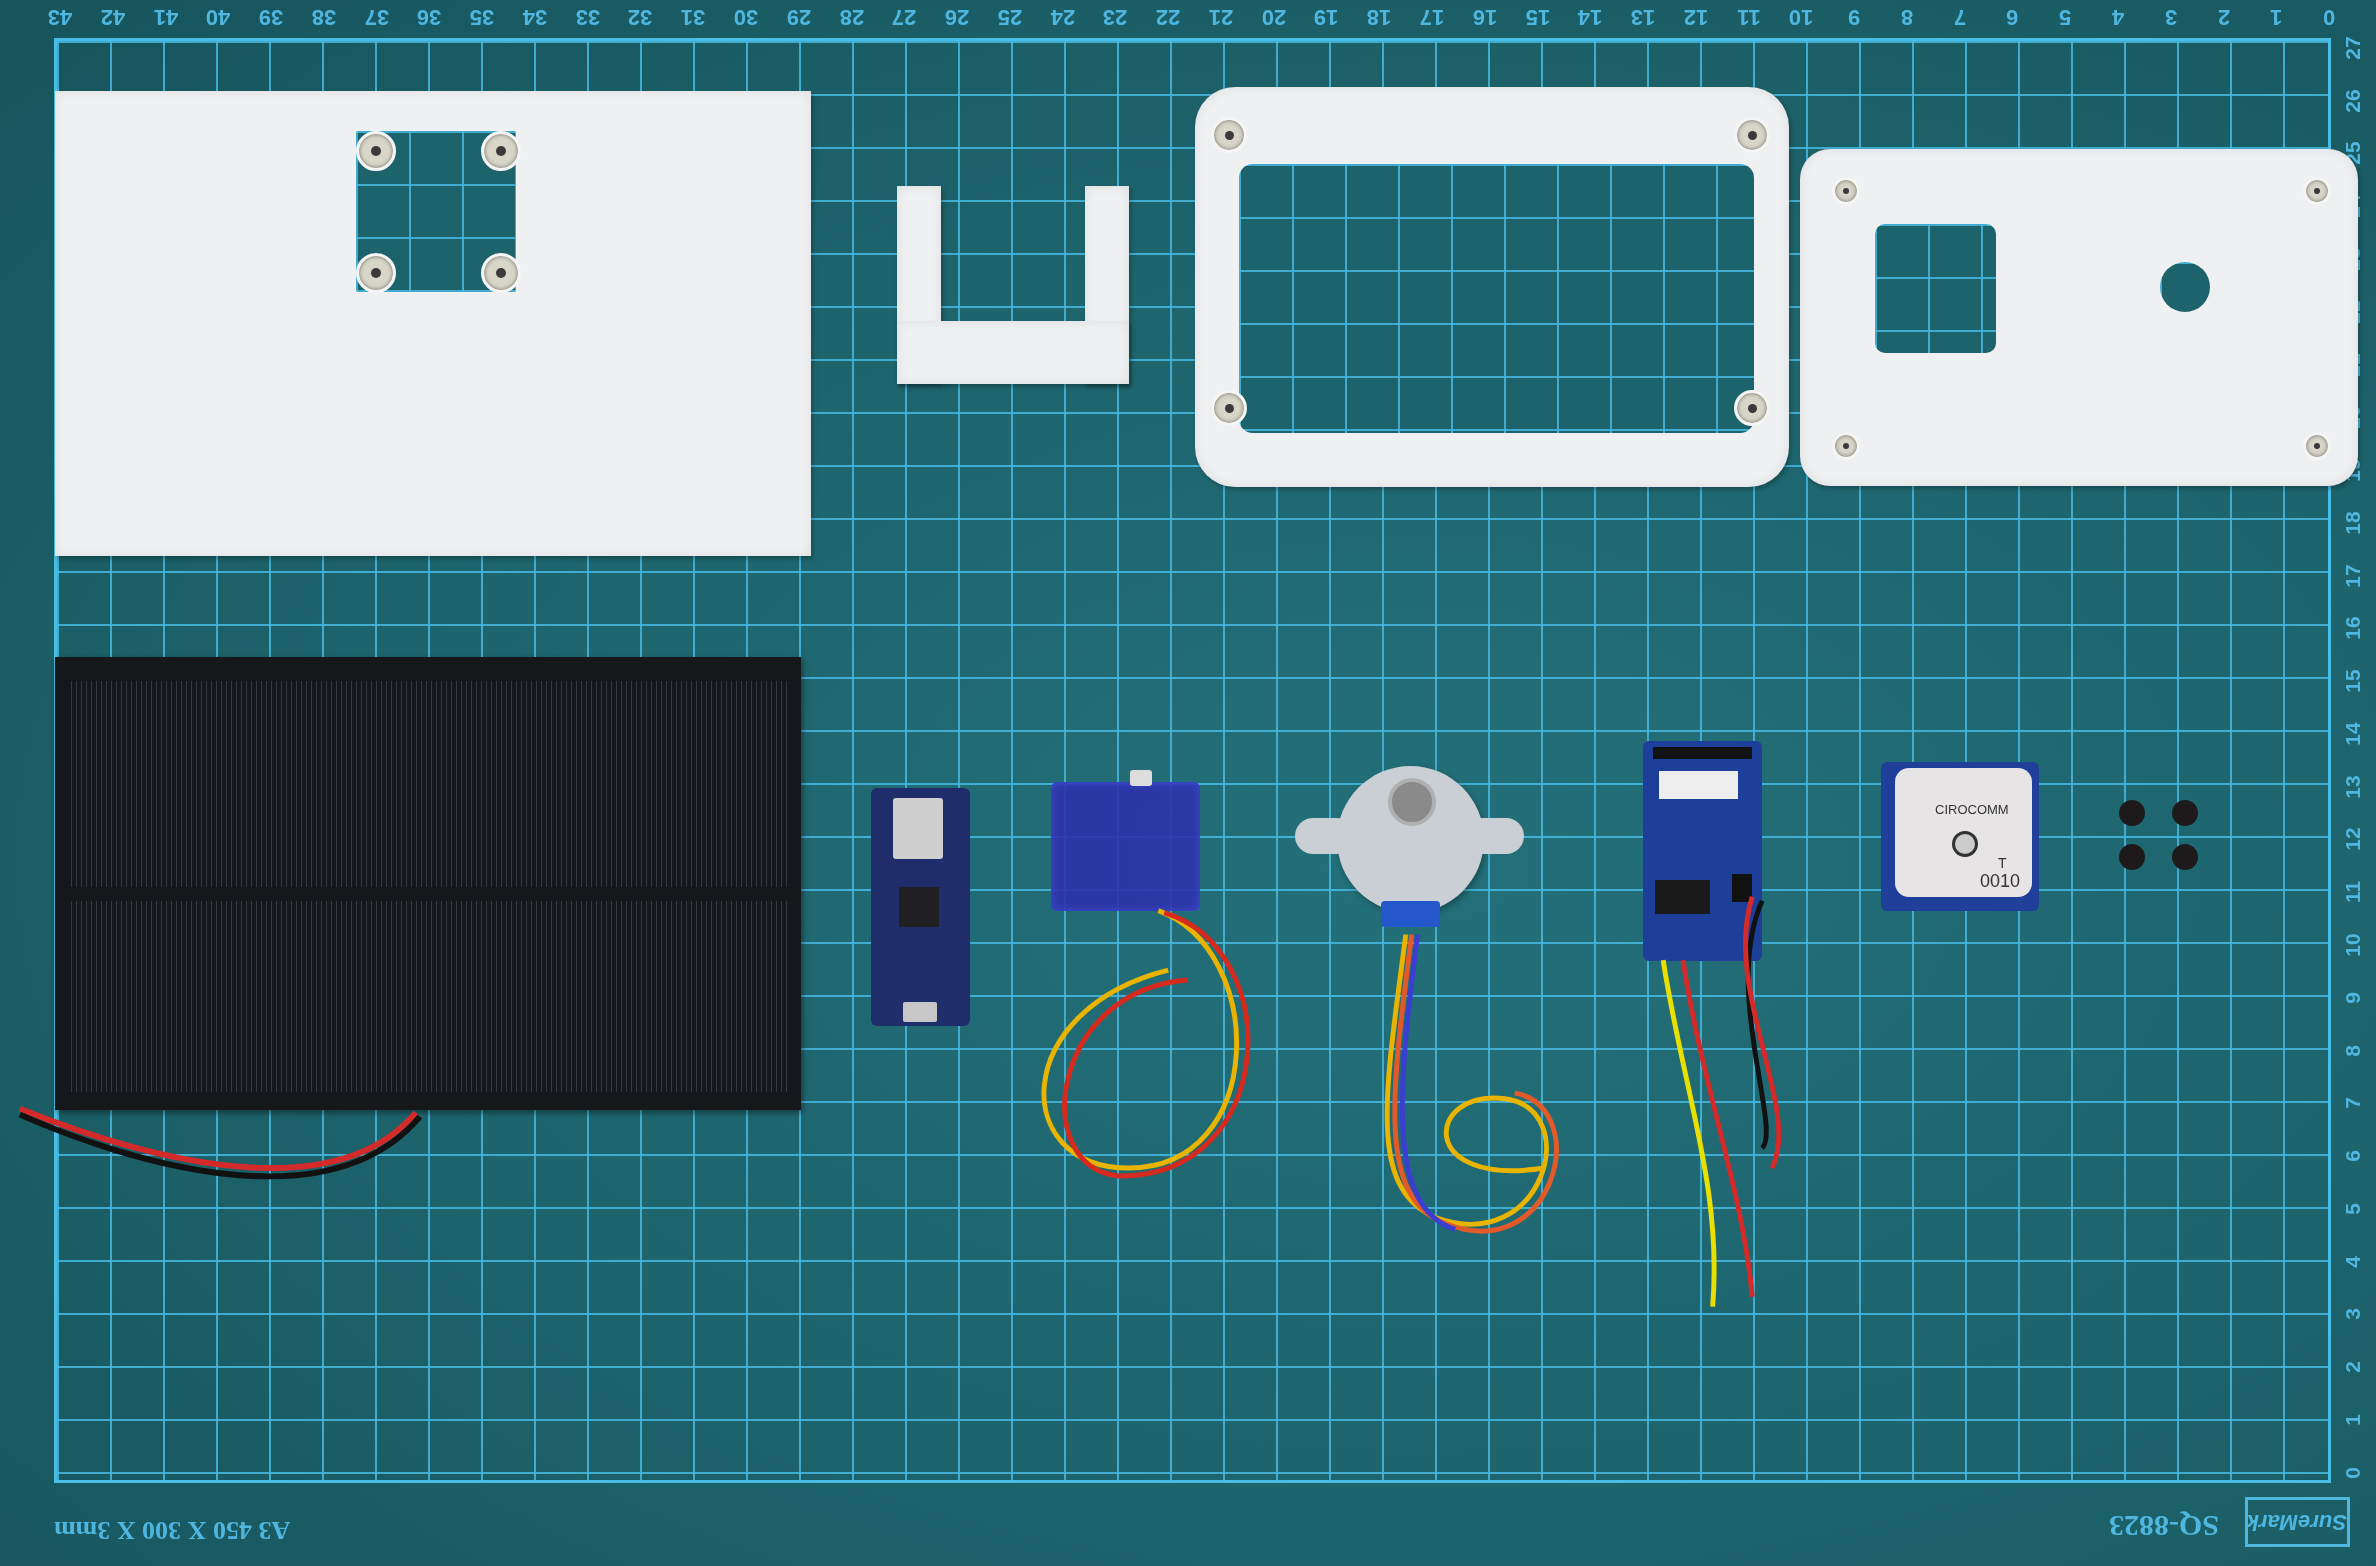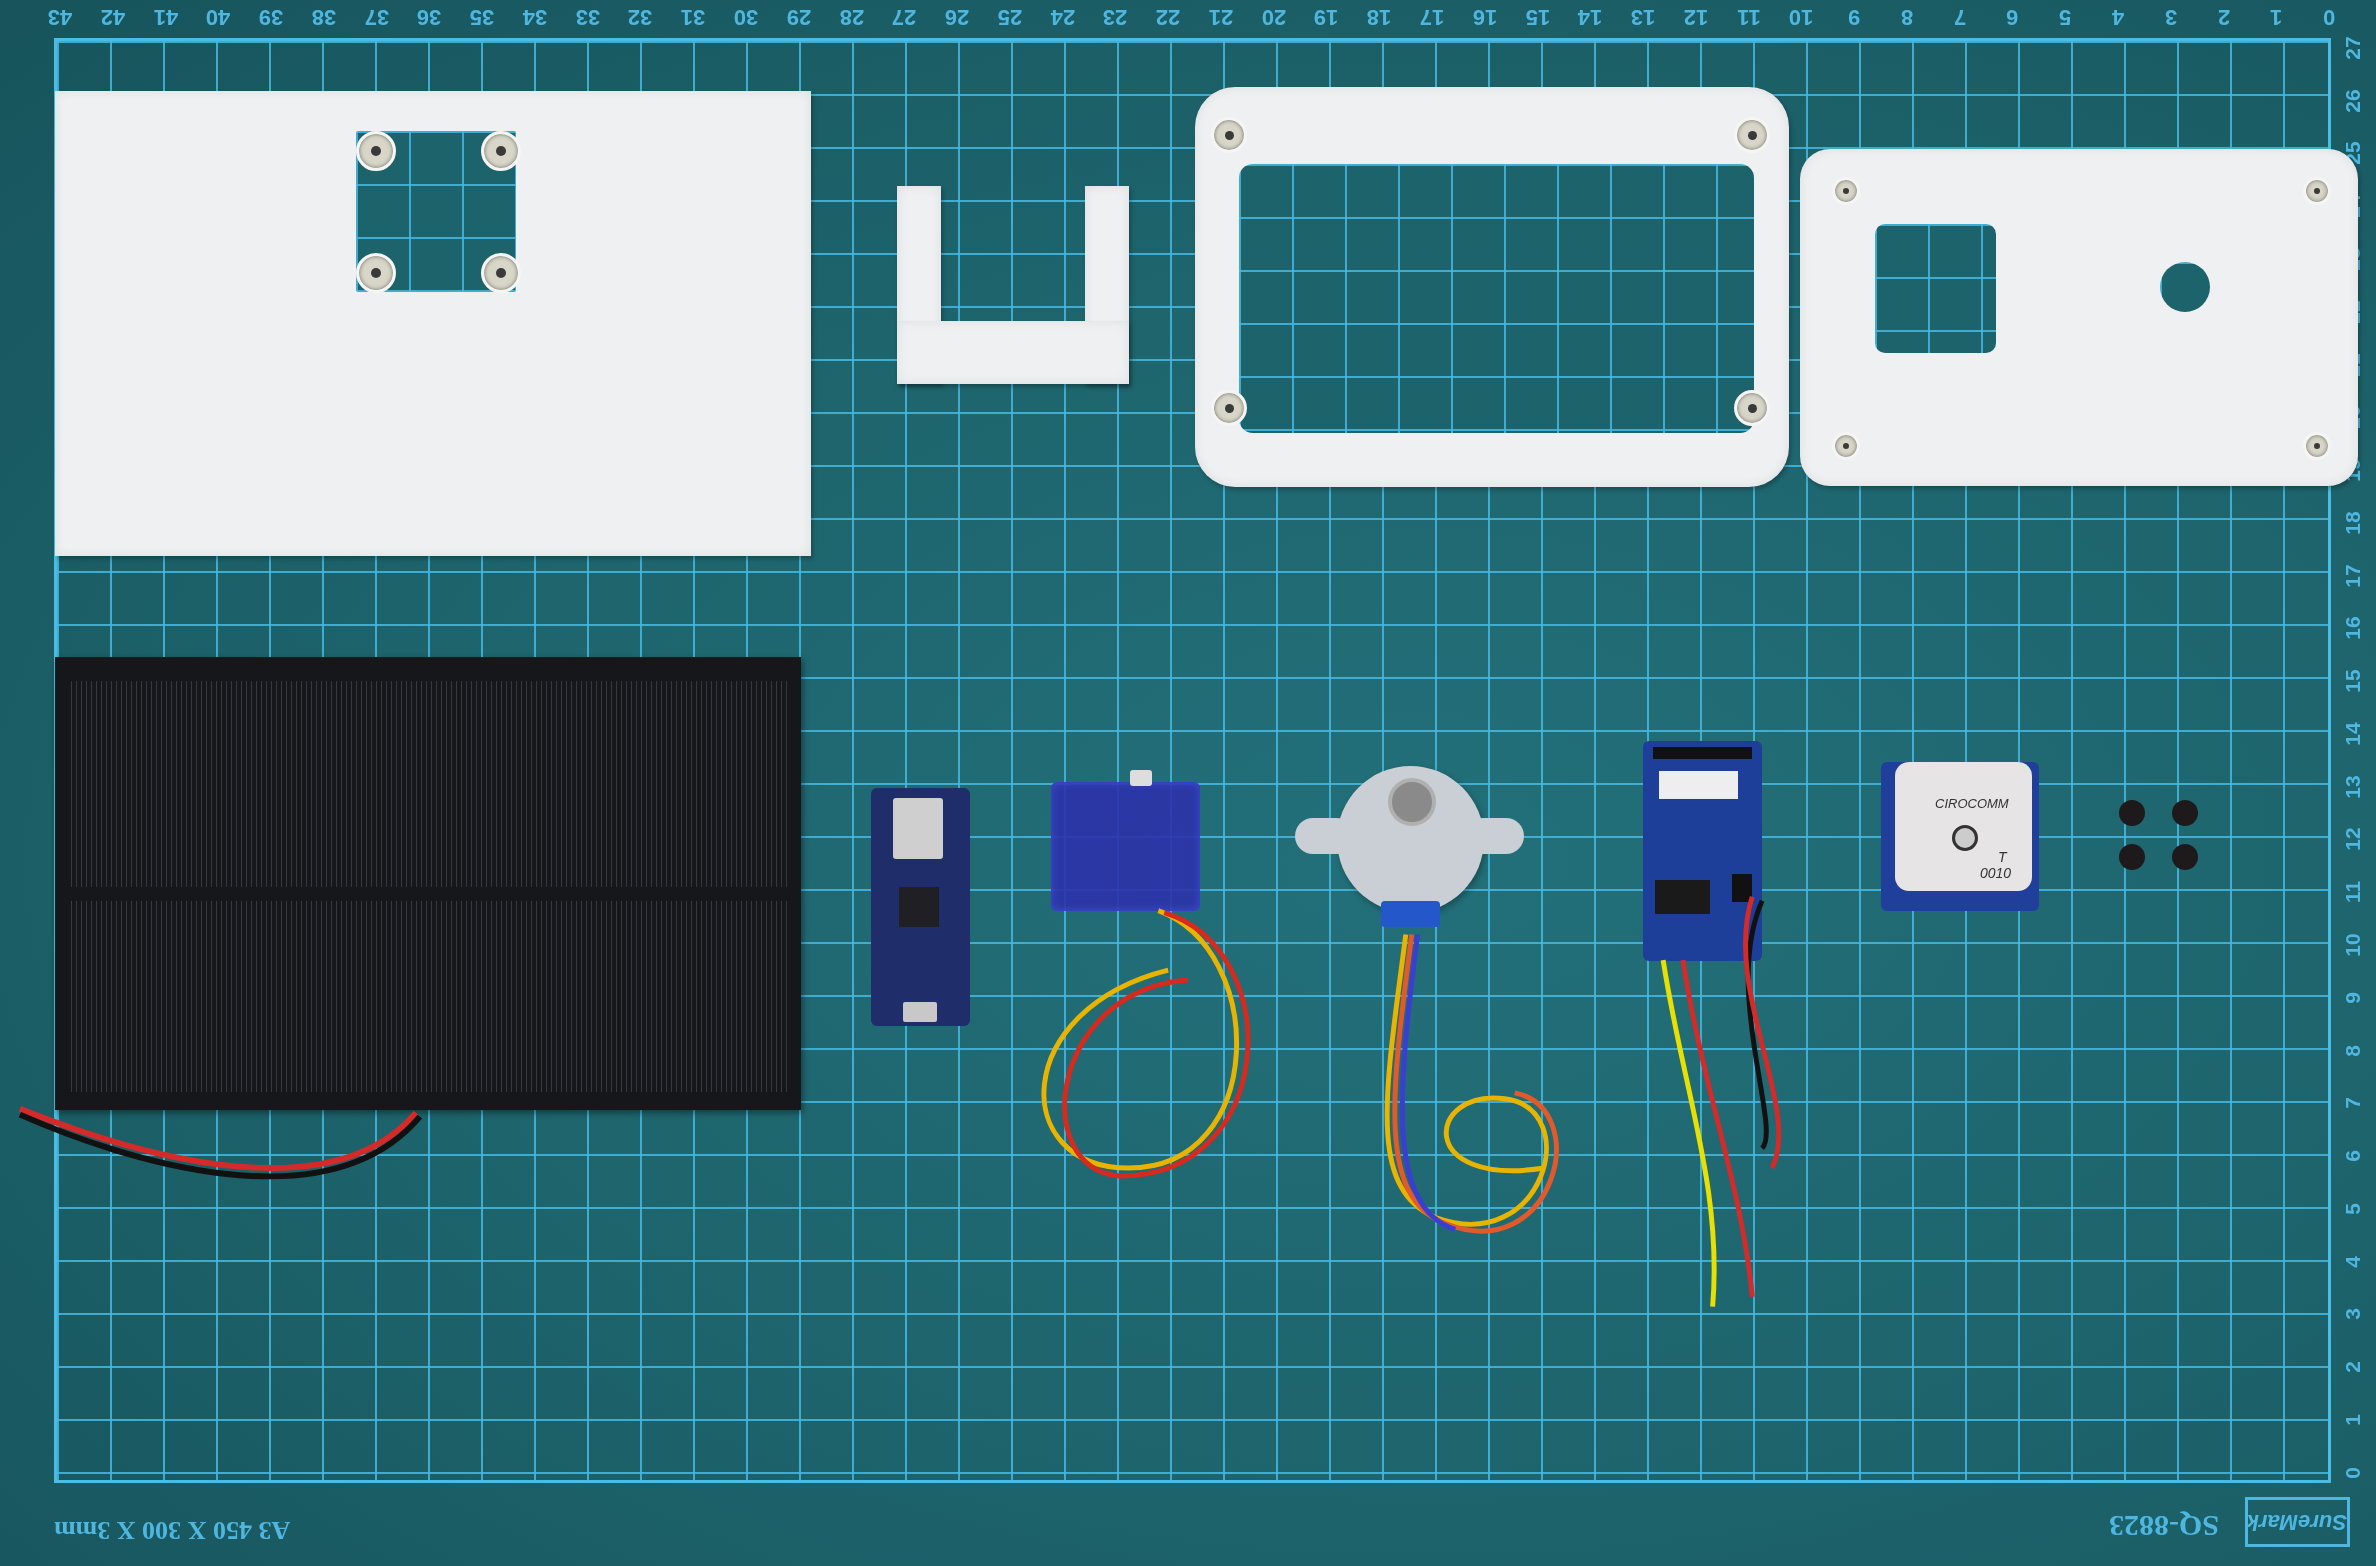--- a/index.html
+++ b/index.html
@@ -172,24 +172,24 @@
 <div style="position:absolute;left:1465px;top:818px;width:59px;height:36px;border-radius:18px;background:#c9cfd4;"></div>
 
 <div class="pcb" style="left:1643px;top:741px;width:119px;height:220px;background:#1d3f9a;">
   <div style="position:absolute;left:10px;top:6px;width:99px;height:12px;background:#111;"></div>
   <div style="position:absolute;left:16px;top:30px;width:79px;height:28px;background:#eee;"></div>
   <div style="position:absolute;left:12px;top:139px;width:55px;height:34px;background:#1a1a1a;"></div>
   <div style="position:absolute;left:89px;top:133px;width:20px;height:28px;background:#111;"></div>
 </div>
 
 <div style="position:absolute;left:1881px;top:762px;width:158px;height:149px;background:#1f3f9a;border-radius:6px;">
-  <div style="position:absolute;left:14px;top:0;width:137px;height:129px;background:#e7e4e6;border-radius:14px;font-style:italic;">
+  <div style="position:absolute;left:14px;top:6px;width:137px;height:129px;background:#e7e4e6;border-radius:14px;">
     <div class="label-text" style="left:40px;top:34px;font-size:13px;">CIROCOMM</div>
     <div class="label-text" style="left:103px;top:87px;font-size:14px;">T</div>
-    <div class="label-text" style="left:85px;top:103px;font-size:14px;">0010</div>
+    <div class="label-text" style="left:85px;top:103px;font-size:18px;">0010</div>
     <div style="position:absolute;left:57px;top:63px;width:20px;height:20px;border-radius:50%;background:#ccc;border:3px solid #333;"></div>
   </div>
 </div>
 
 <div style="position:absolute;left:2119px;top:800px;width:89px;height:75px;">
   <div style="position:absolute;left:0;top:0;width:26px;height:26px;border-radius:50%;background:#1e1a1c;"></div>
   <div style="position:absolute;left:53px;top:0;width:26px;height:26px;border-radius:50%;background:#1e1a1c;"></div>
   <div style="position:absolute;left:0;top:44px;width:26px;height:26px;border-radius:50%;background:#1e1a1c;"></div>
   <div style="position:absolute;left:53px;top:44px;width:26px;height:26px;border-radius:50%;background:#1e1a1c;"></div>
 </div>

